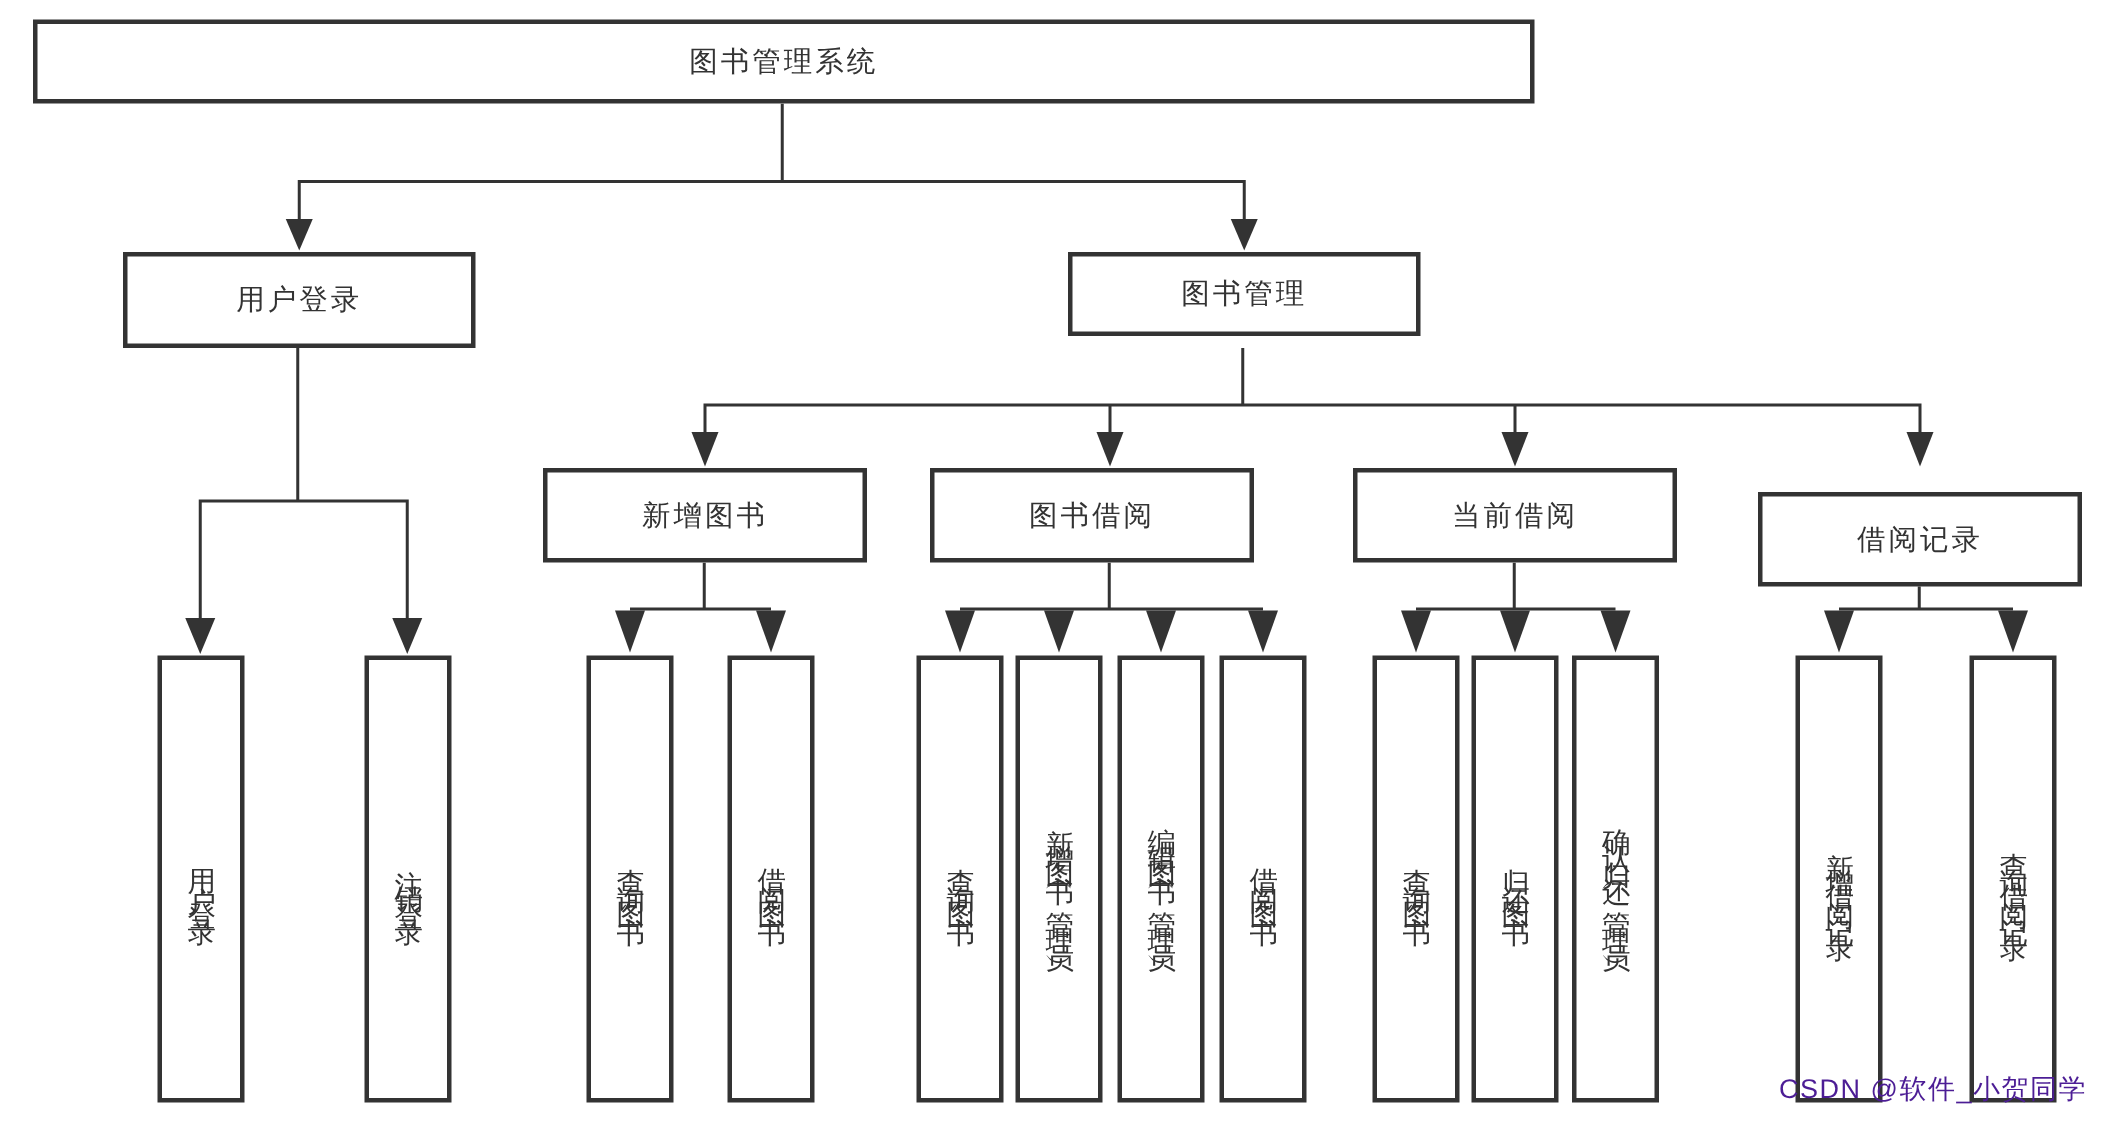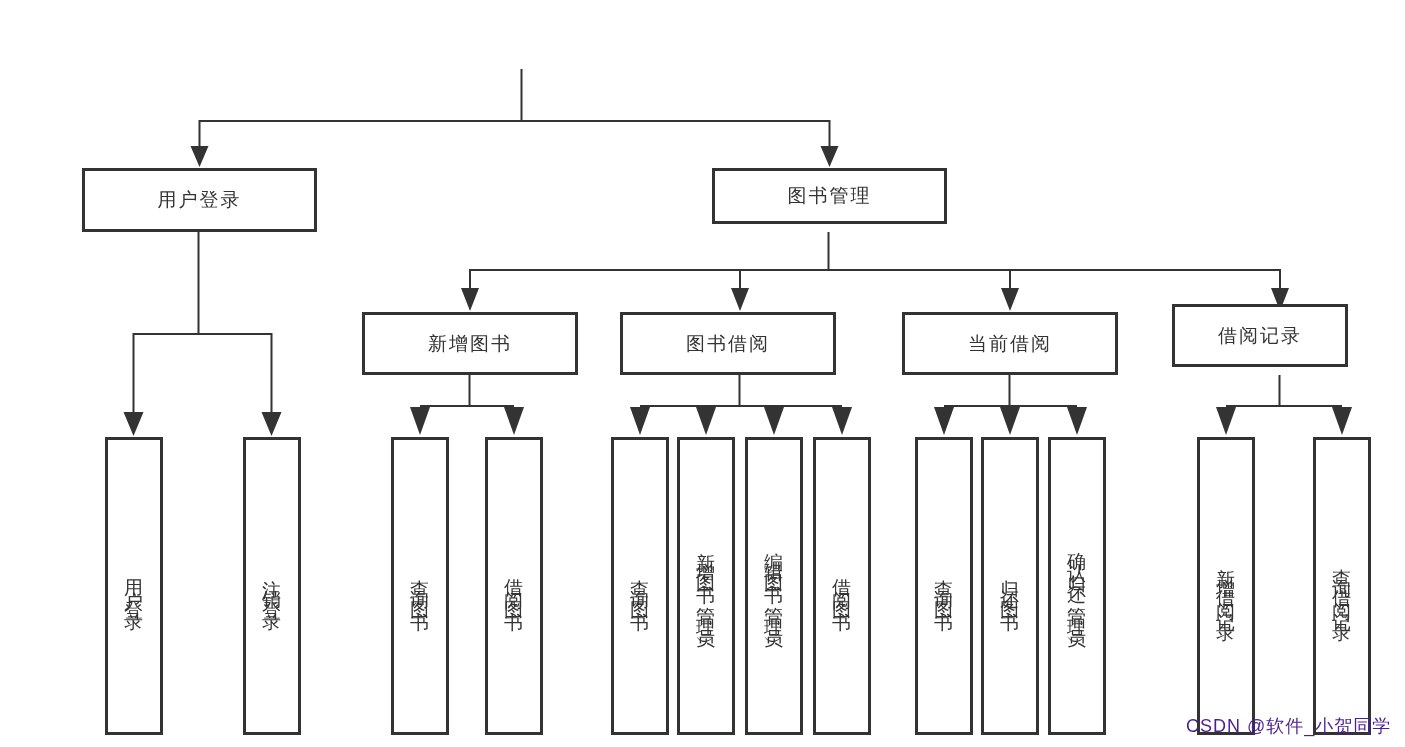--- a/index.html
+++ b/index.html
@@ -85,28 +85,29 @@
     <path d="M1009.5 375 V406 M944 406 H1077" stroke="#333333" stroke-width="2" fill="none"></path>
     <path d="M934 407 L954 407 L944 435 Z" fill="#333333"></path>
     <path d="M1000 407 L1020 407 L1010 435 Z" fill="#333333"></path>
     <path d="M1067 407 L1087 407 L1077 435 Z" fill="#333333"></path>
 
     <path d="M1279.5 375 V406 M1226 406 H1342" stroke="#333333" stroke-width="2" fill="none"></path>
     <path d="M1216 407 L1236 407 L1226 435 Z" fill="#333333"></path>
     <path d="M1332 407 L1352 407 L1342 435 Z" fill="#333333"></path>
   </svg>
 
+  <div class="node hnode" style="left:22px;top:13px;width:1001px;height:56px">图书管理系统</div>
 
   <div class="node hnode" style="left:82px;top:168px;width:235px;height:64px">用户登录</div>
   <div class="node hnode" style="left:712px;top:168px;width:235px;height:56px">图书管理</div>
 
   <div class="node hnode" style="left:362px;top:312px;width:216px;height:63px">新增图书</div>
   <div class="node hnode" style="left:620px;top:312px;width:216px;height:63px">图书借阅</div>
   <div class="node hnode" style="left:902px;top:312px;width:216px;height:63px">当前借阅</div>
-  <div class="node hnode" style="left:1172px;top:304px;width:176px;height:63px">借阅记录</div>
+  <div class="node hnode" style="left:1172px;top:328px;width:216px;height:63px">借阅记录</div>
 
   <div class="node vnode" style="left:105px;top:437px;width:58px;height:298px">用户登录</div>
   <div class="node vnode" style="left:243px;top:437px;width:58px;height:298px">注销登录</div>
 
   <div class="node vnode" style="left:391px;top:437px;width:58px;height:298px">查询图书</div>
   <div class="node vnode" style="left:485px;top:437px;width:58px;height:298px">借阅图书</div>
 
   <div class="node vnode" style="left:611px;top:437px;width:58px;height:298px">查询图书</div>
   <div class="node vnode" style="left:677px;top:437px;width:58px;height:298px">新增图书（管理员）</div>
   <div class="node vnode" style="left:745px;top:437px;width:58px;height:298px">编辑图书（管理员）</div>

